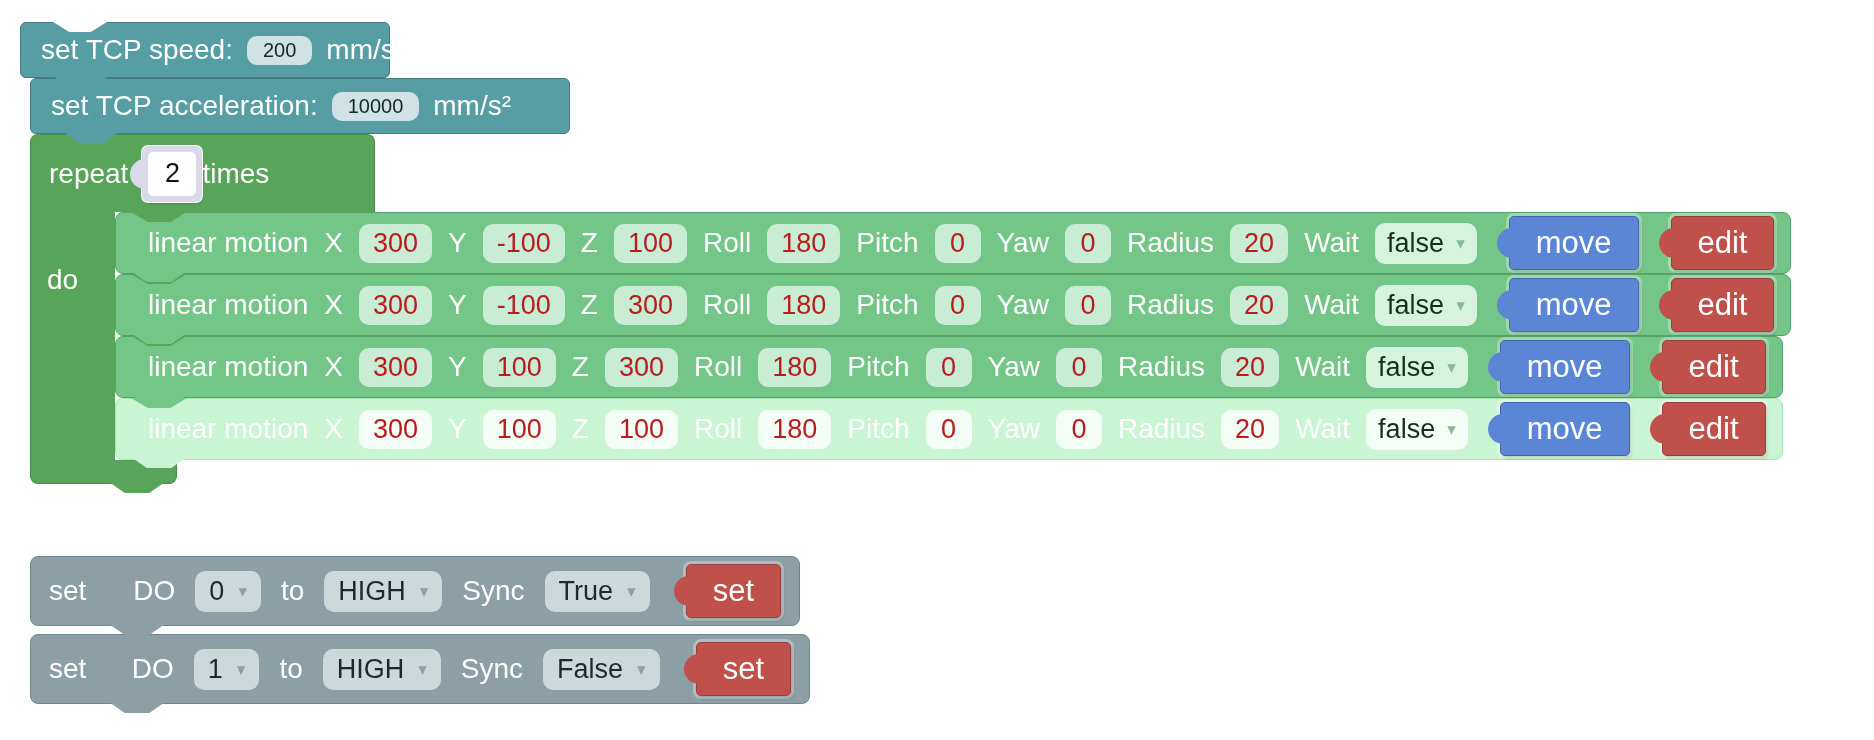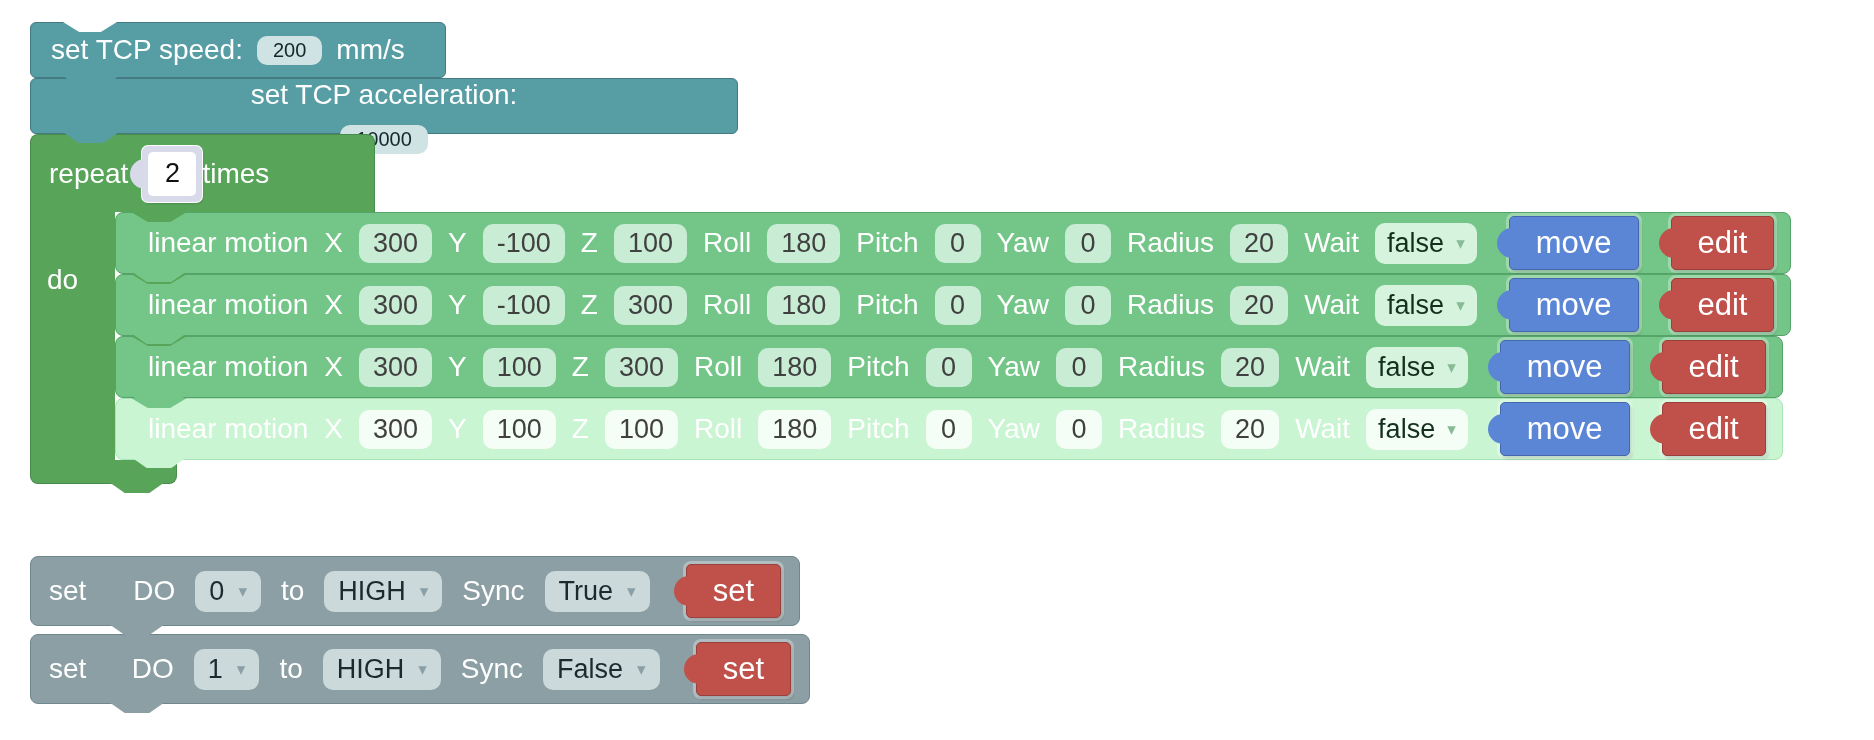--- a/index.html
+++ b/index.html
@@ -17,22 +17,22 @@
   .tfield { background:#cfe2e4; color:#12282b; border-radius:10px; padding:3px 16px; font-size:20px; white-space:nowrap; }
 
   
   .tab { position:absolute; bottom:-10px; height:11px; width:56px;
          clip-path:polygon(0 0,100% 0,72% 100%,28% 100%); z-index:5; }
   #b-speed .tab, #b-accel .tab { left:32px; background:#579da4; }
   
   .cut { position:absolute; top:-1px; left:32px; width:54px; height:10px; background:#ffffff;
          clip-path:polygon(0 0,100% 0,70% 100%,30% 100%); z-index:6; }
 
-  #b-speed { left:30px; top:22px;  width:416px; height:56px; }
-  #b-accel { left:30px; top:78px;  width:708px; height:56px;flex-direction:column; }
+  #b-speed { left:20px; top:22px;  width:370px; height:56px; }
+  #b-accel { left:30px; top:78px;  width:540px; height:56px; }
 
   
   #b-repeat { position:absolute; left:30px; top:134px; }
   .rp-header { width:345px; height:78px; background:#58a55a; border:1px solid #478c4a; border-bottom:none;
                border-radius:8px 8px 0 0; display:flex; align-items:center; padding-left:18px; }
   .rp-body { display:flex; }
   .rp-spine { width:85px; background:#58a55a; border-left:1px solid #478c4a; padding:52px 0 0 16px; }
   .rp-stack { display:flex; flex-direction:column; align-items:flex-start; }
   .rp-footer { position:relative; width:147px; height:24px; background:#58a55a; border:1px solid #478c4a;
                border-top:none; border-radius:0 0 8px 8px; }
@@ -48,21 +48,21 @@
 
   
   .mrow { position:relative; height:62px; width:max-content; display:inline-flex; align-items:center;
           gap:16px; padding:0 16px 0 32px; background:#74c688; border:1px solid #55a368; border-radius:8px; }
   .mrow::before { content:''; position:absolute; top:-1px; left:15px; width:56px; height:10px;
           background:#58a55a; clip-path:polygon(0 0,100% 0,70% 100%,30% 100%); }
   .mrow .tab { left:15px; bottom:-9px; background:#74c688; }
   .mrow.hl { background:#c9f5d2; border-color:#a9e4b8; }
   .mrow.hl .tab { background:#c9f5d2; }
   .mrow.hl::before { background:#74c688; }
-  .mfield { background:#c9ecd5; color:#404040; border-radius:10px; padding:4px 14px; min-width:46px;
+  .mfield { background:#c9ecd5; color:#b91c1c; border-radius:10px; padding:4px 14px; min-width:46px;
             text-align:center; font-size:27px; white-space:nowrap; }
   .mdrop { background:#d6f3dd; color:#14301d; border-radius:10px; padding:5px 12px; display:flex;
            align-items:center; gap:12px; font-size:27px; }
   .mrow.hl .mfield, .mrow.hl .mdrop { background:#f4fdf6; }
   .arr { color:#86bb95; font-size:17px; line-height:1; }
 
   
   .pbtn { position:relative; border:1px solid rgba(0,0,0,0.25); border-radius:5px; color:#ffffff; font-size:31px;
           height:54px; padding:0 26px; margin-left:16px; cursor:pointer;
           font-family:Liberation Sans, sans-serif; white-space:nowrap;

